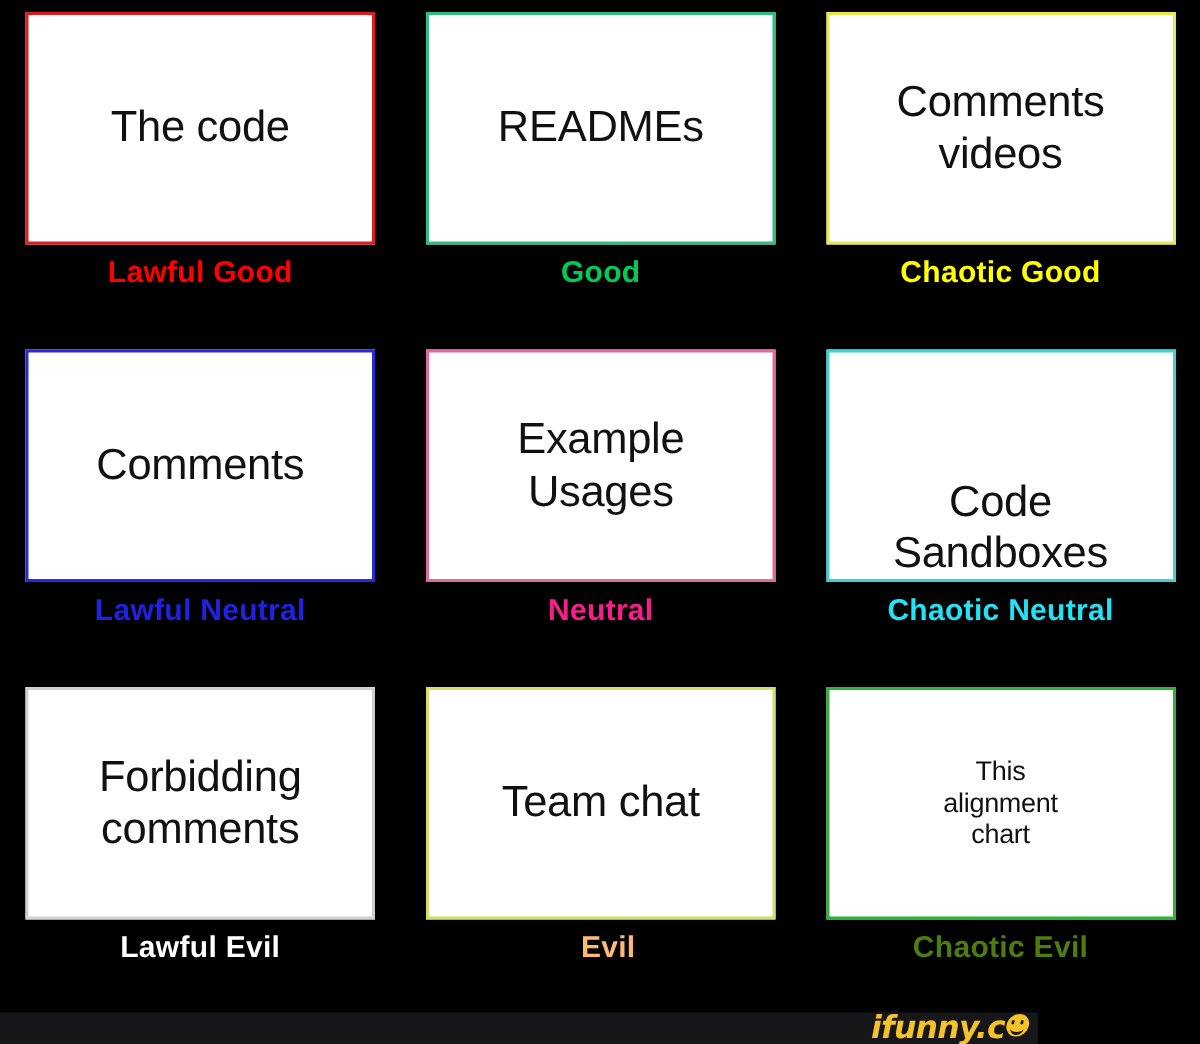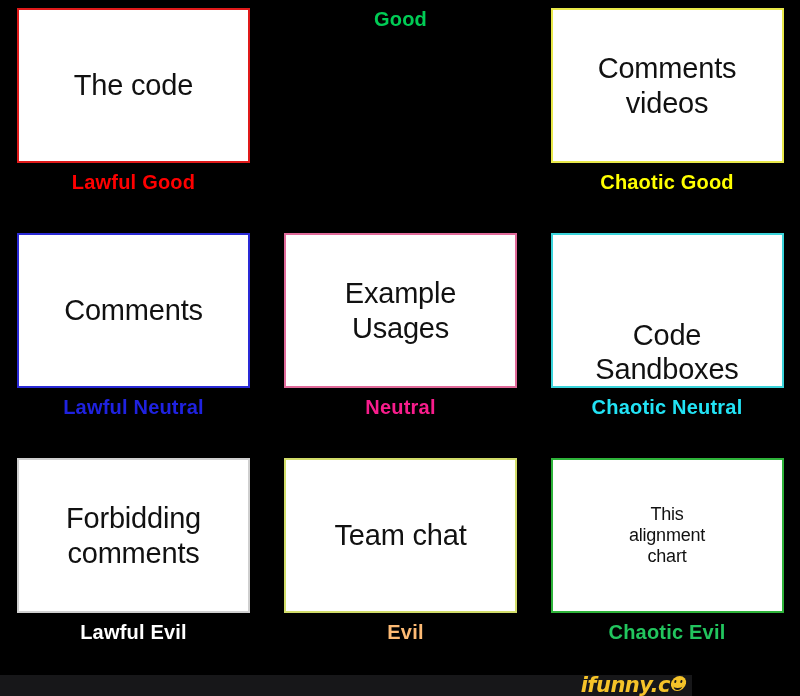--- a/index.html
+++ b/index.html
@@ -142,20 +142,23 @@
   <div class="grid">
 
     <div class="cell">
       <div class="card" style="border: 2px solid rgb(224, 26, 26);">
         <div class="card-text">The code</div>
       </div>
       <div class="align-label" style="color: rgb(255, 0, 0);">Lawful Good</div>
     </div>
 
     <div class="cell">
+      <div class="card" style="border: 2px solid rgb(47, 189, 132);">
+        <div class="card-text">READMEs</div>
+      </div>
       <div class="align-label" style="color: rgb(0, 204, 85);">Good</div>
     </div>
 
     <div class="cell">
       <div class="card" style="border: 2px solid rgb(232, 232, 74);">
         <div class="card-text">Comments
 videos</div>
       </div>
       <div class="align-label" style="color: rgb(255, 255, 0);">Chaotic Good</div>
     </div>
@@ -197,21 +200,21 @@
       </div>
       <div class="align-label" style="color: #fdba74; margin-left: 10px;">Evil</div>
     </div>
 
     <div class="cell">
       <div class="card" style="border: 2px solid rgb(46, 179, 58);">
         <div class="card-text small">This
 alignment
 chart</div>
       </div>
-      <div class="align-label" style="color: #22c55e;">Chaotic Evil</div>
+      <div class="align-label" style="color: #4d7c0f;">Chaotic Evil</div>
     </div>
 
   </div>
 
   <div class="watermark-bar">
     <div class="watermark">
       <span>ifunny.c</span>
       <span class="wm-smiley"></span>
     </div>
   </div>

